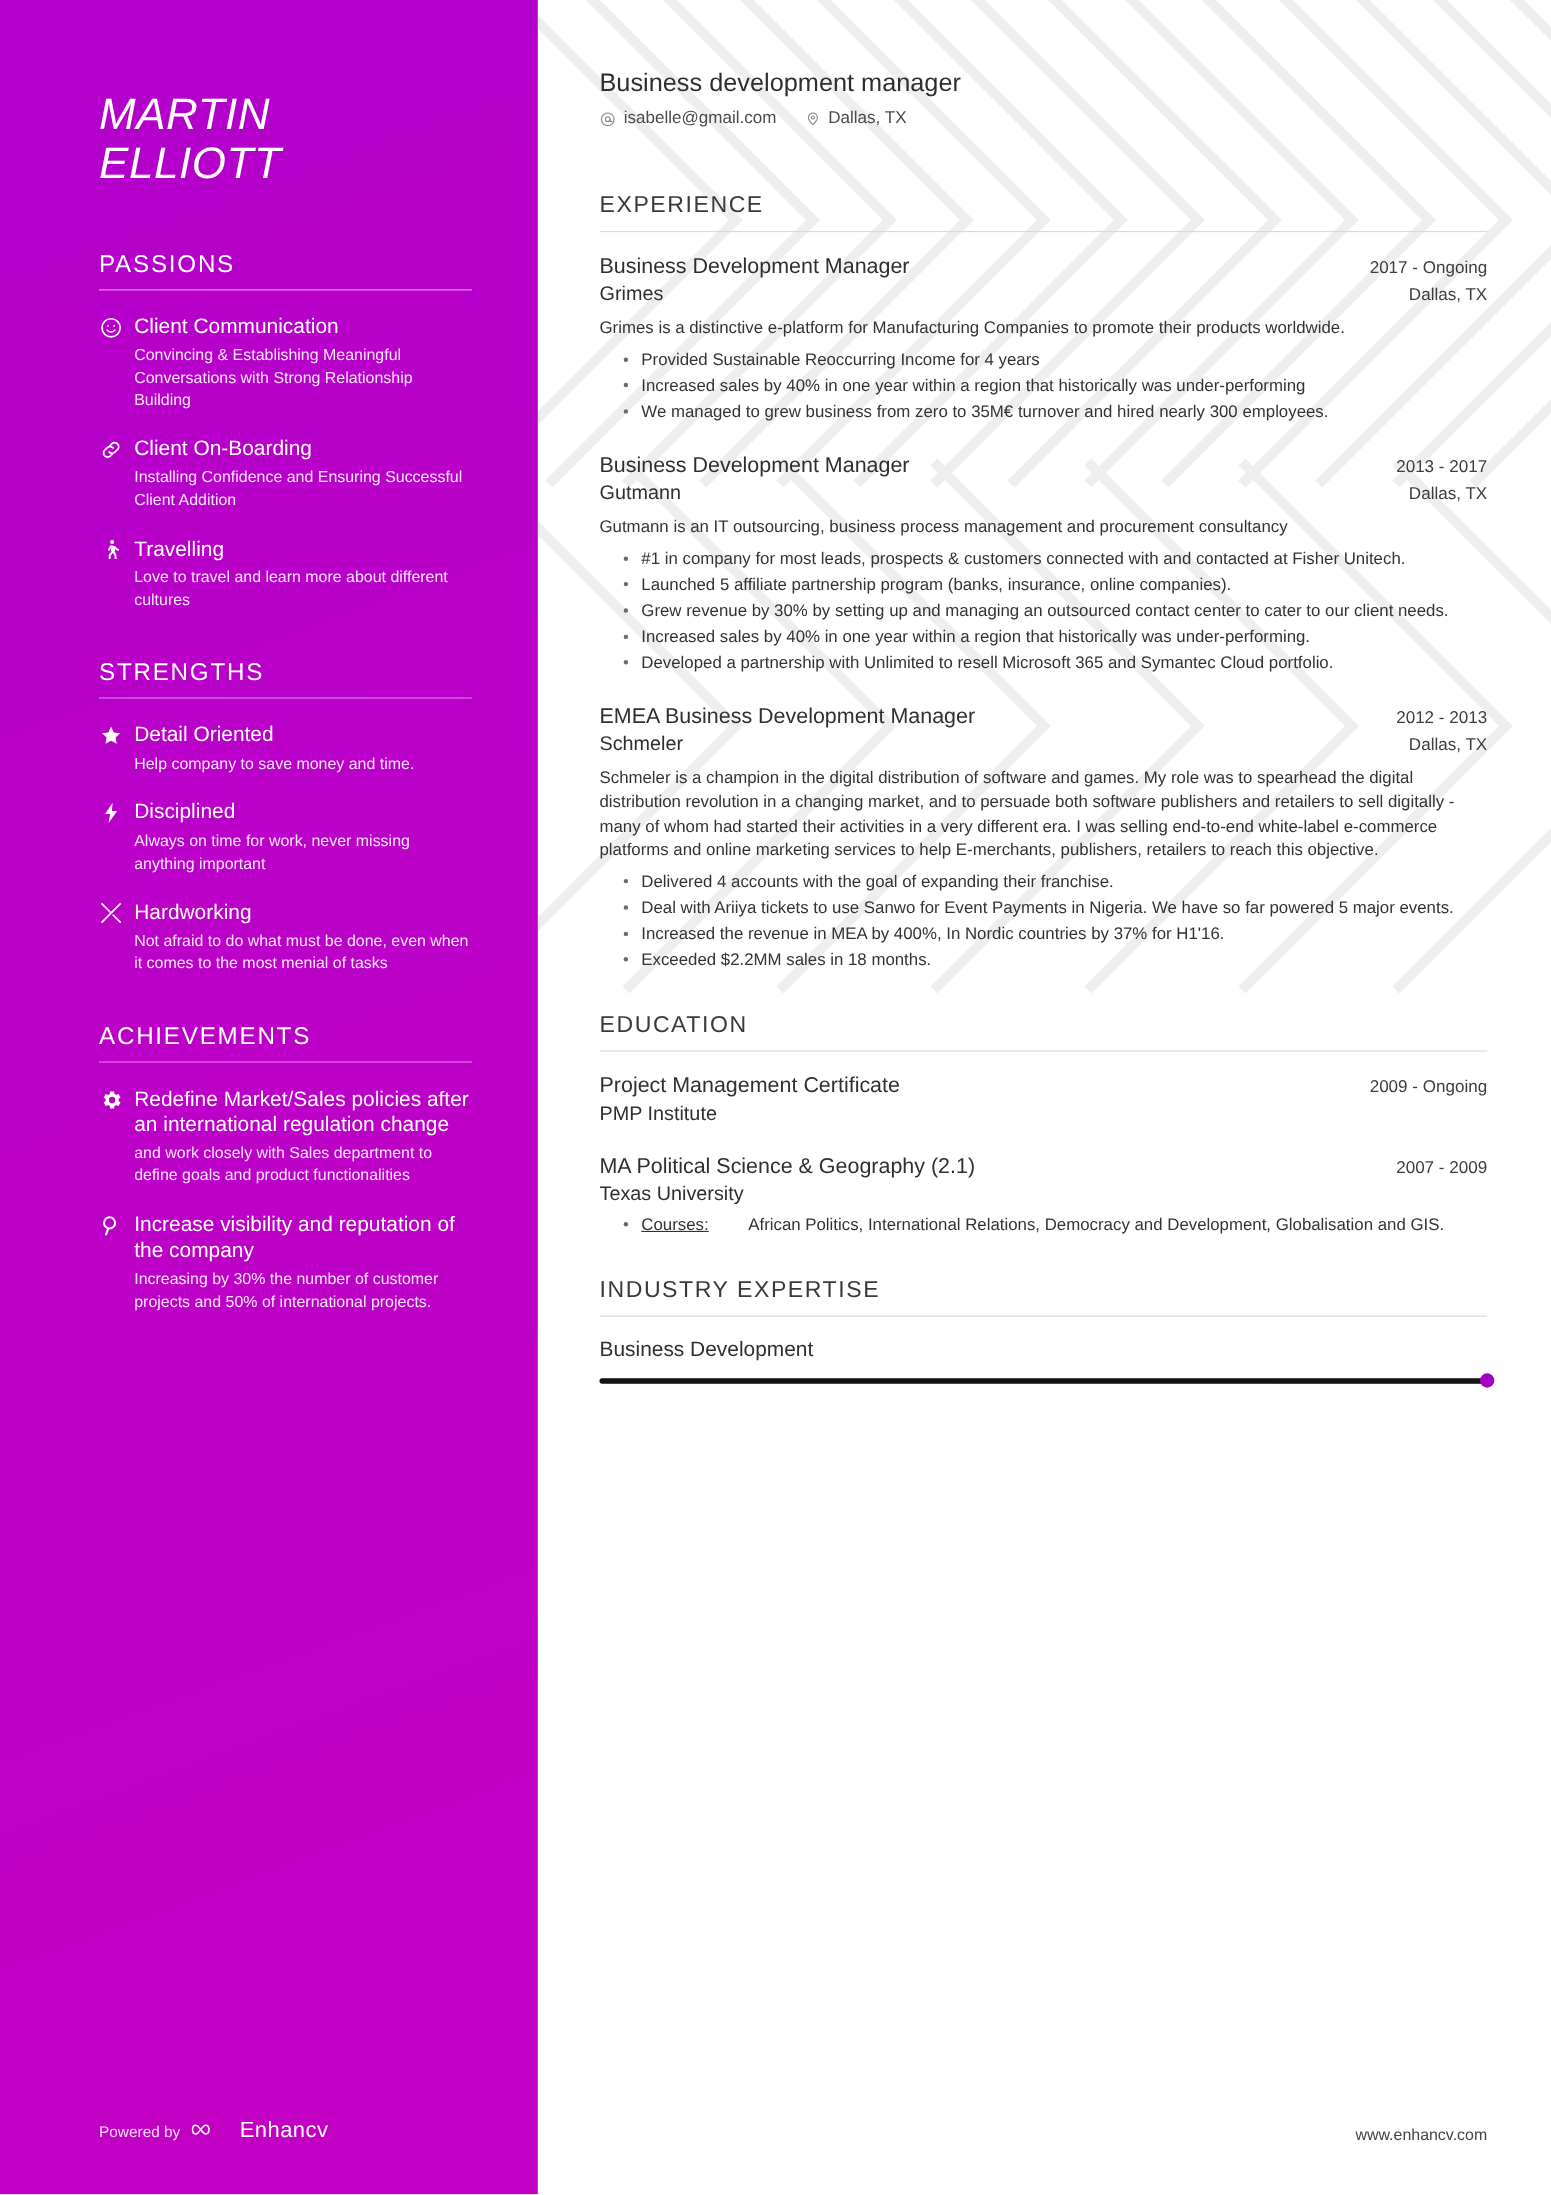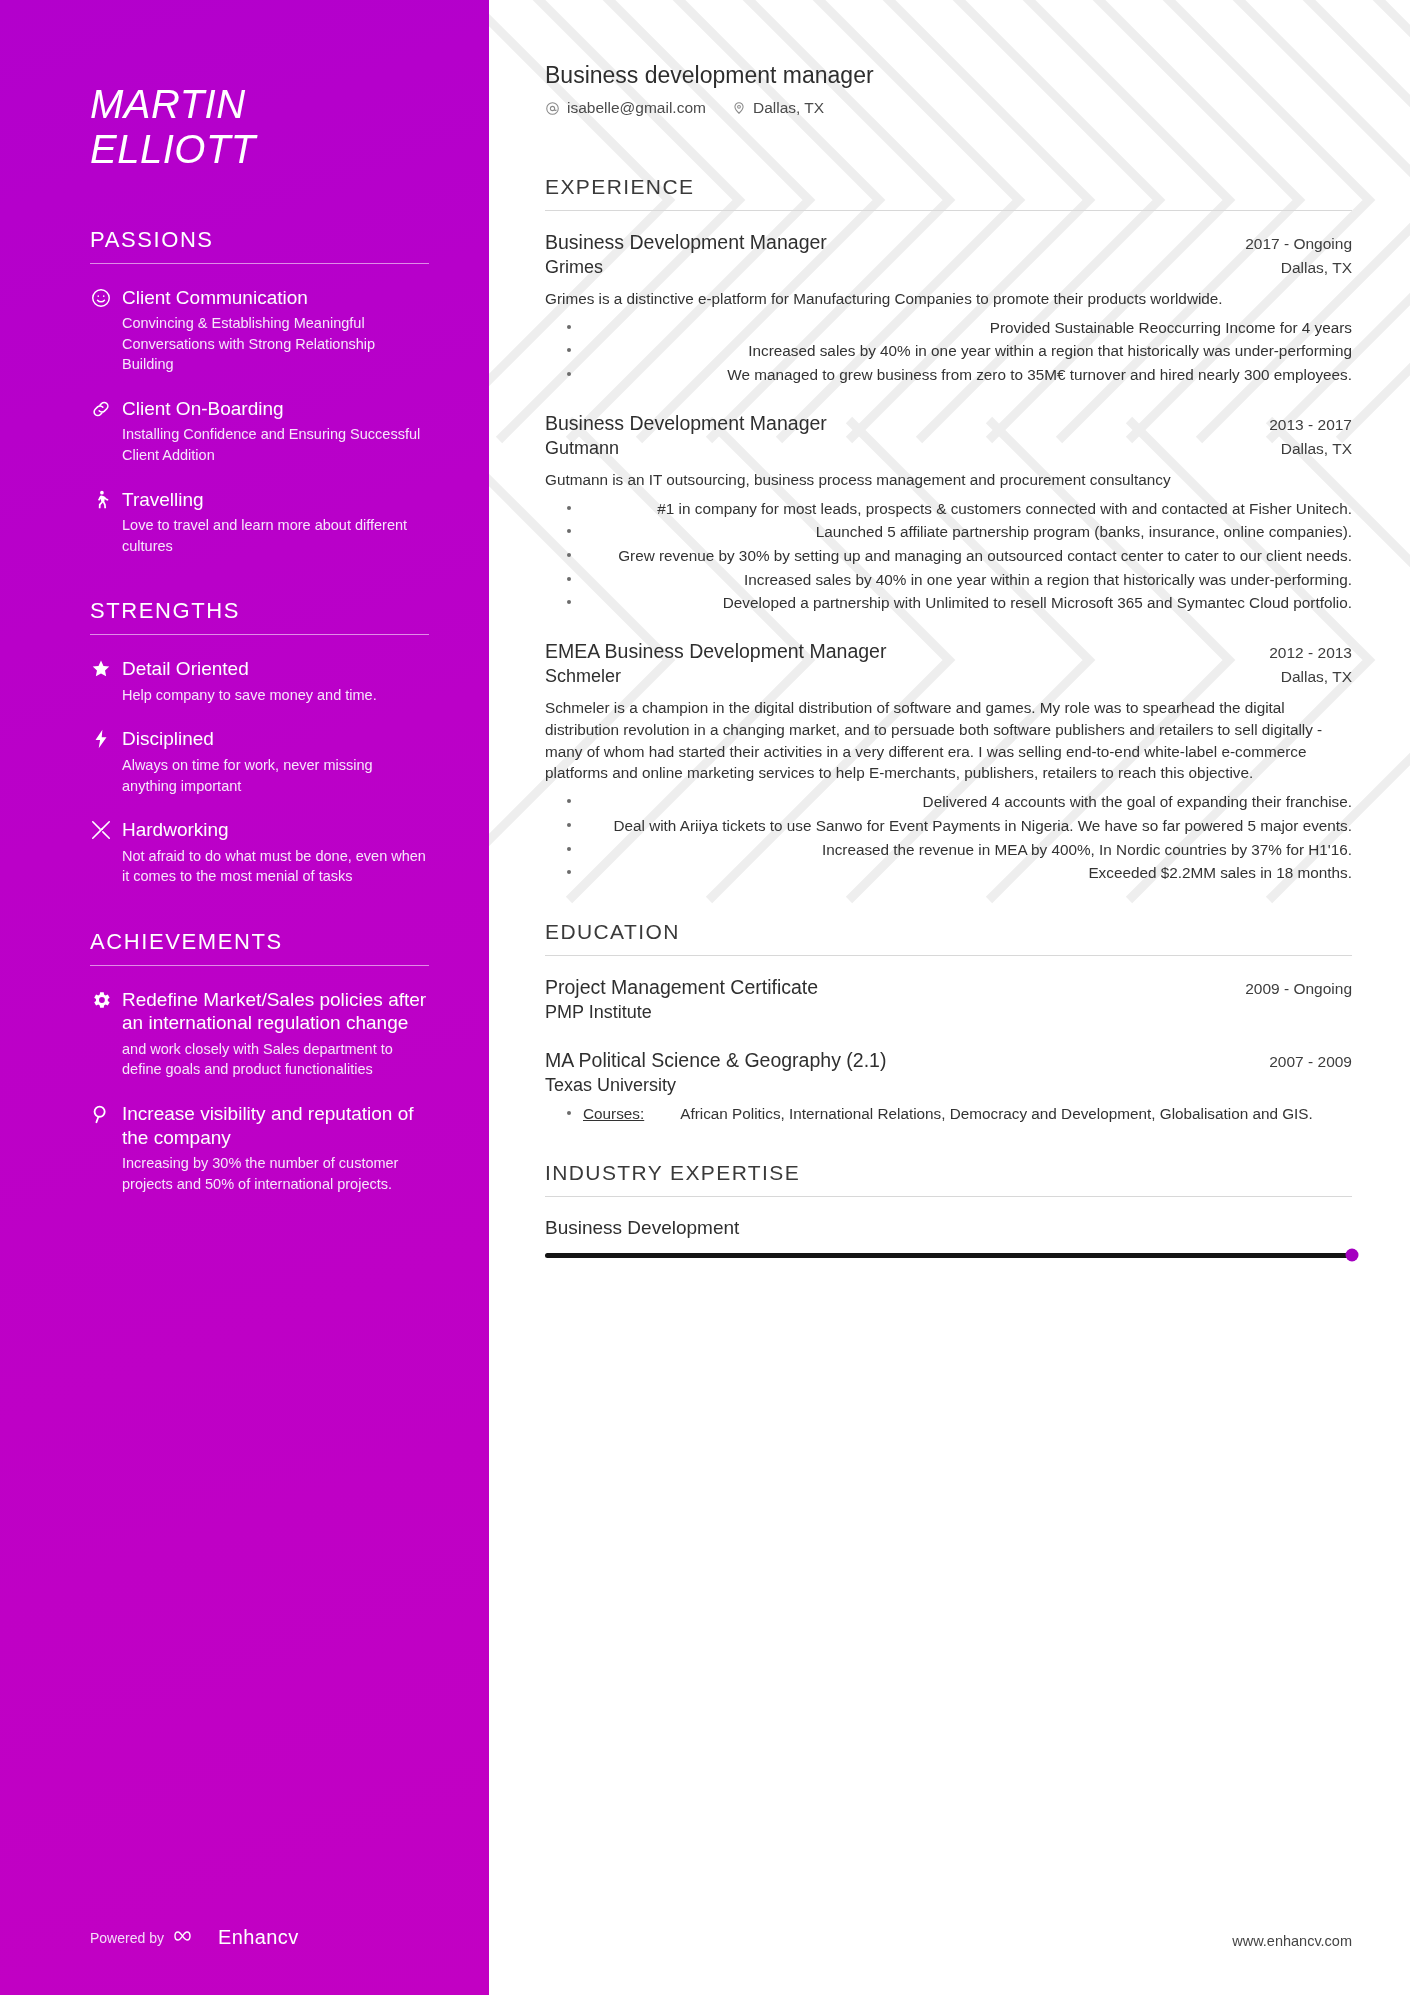--- a/index.html
+++ b/index.html
@@ -172,21 +172,20 @@
   .entry-desc {
     font-size: 15.3px;
     line-height: 1.42;
     color: #333;
     margin-top: 10px;
   }
   ul.bullets {
     margin: 7px 0 0 0;
     padding-left: 20px;
     list-style: none;
-    text-align: right;
   }
   ul.bullets li {
     font-size: 15.3px;
     line-height: 1.42;
     color: #333;
     position: relative;
     padding-left: 18px;
     margin-bottom: 2px;
   }
   ul.bullets li:before {

